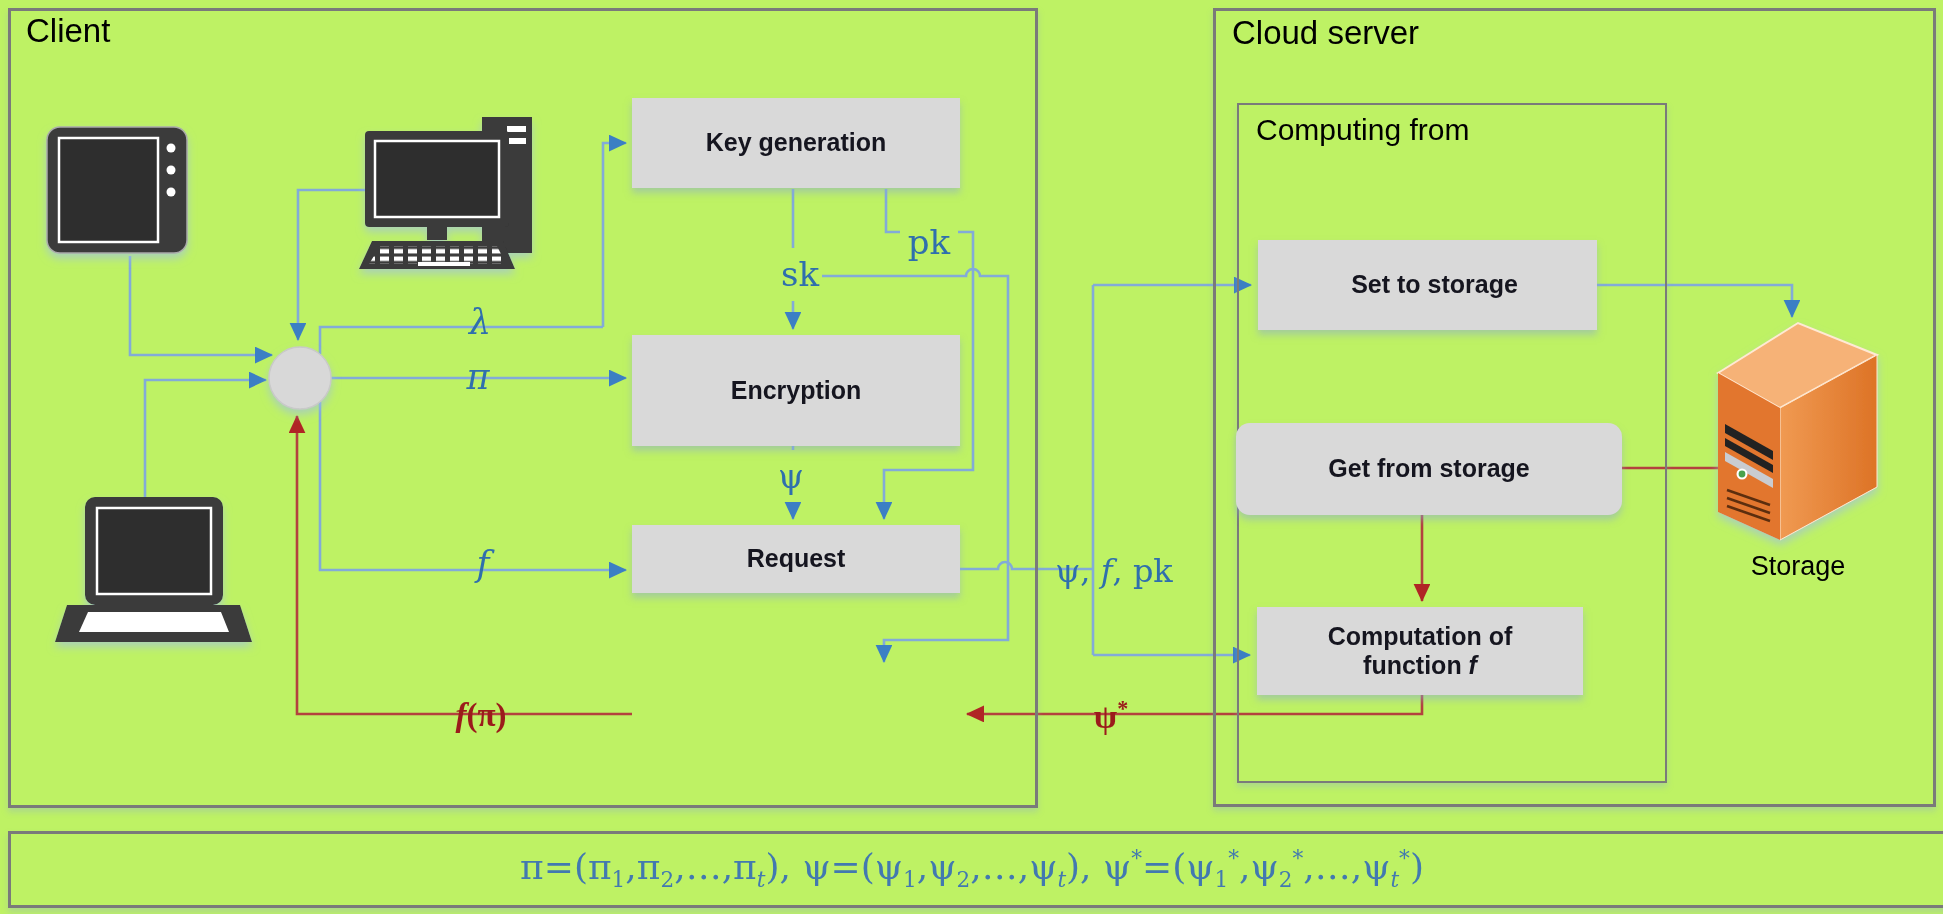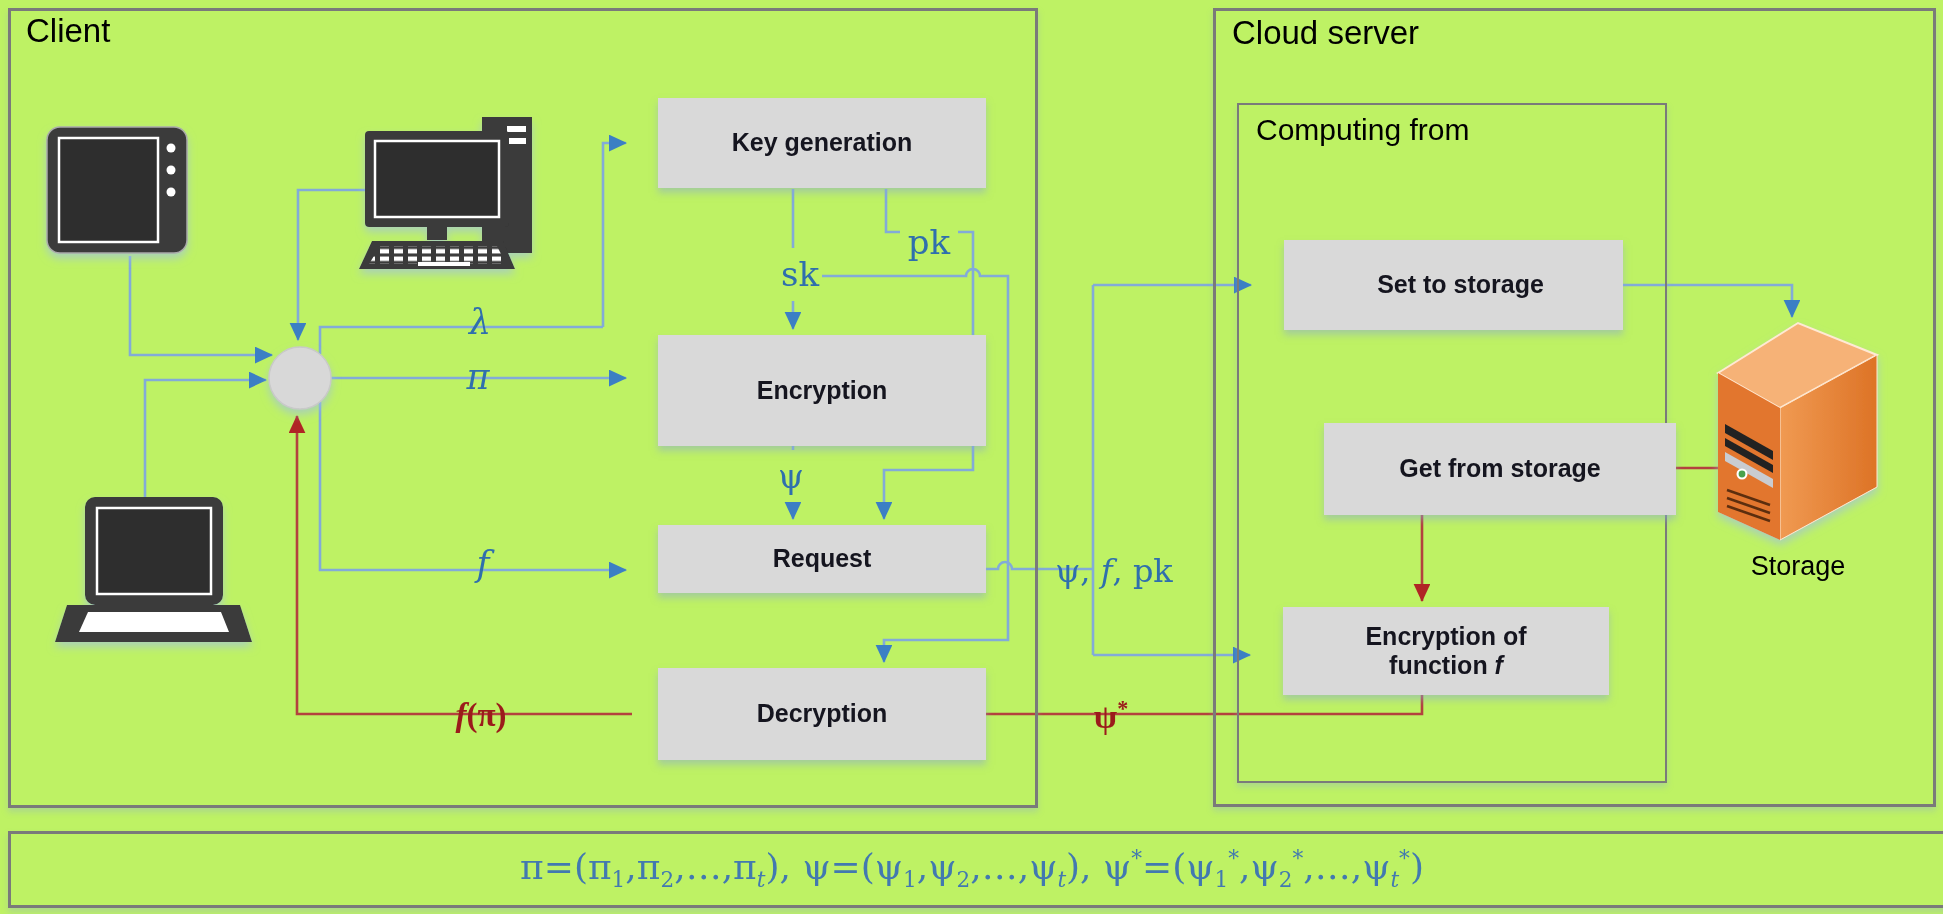--- a/index.html
+++ b/index.html
@@ -14,21 +14,21 @@
   svg{position:absolute;left:0;top:0;}
   .bl{stroke:var(--line-blue);stroke-width:2.6;fill:none;}
   .rl{stroke:var(--line-red);stroke-width:2.6;fill:none;}
   .panel{position:absolute;border:3px solid var(--panel-border);background:transparent;
          box-shadow:0 4px 6px rgba(140,170,210,.35);}
   .panel.inner{border-width:2.5px;}
   .ptitle{position:absolute;font:400 33px "Liberation Sans",sans-serif;color:#000;white-space:nowrap;}
   .node{position:absolute;background:var(--box-fill);display:flex;flex-direction:column;
         align-items:center;justify-content:center;text-align:left;
         font:700 25px "Liberation Sans",sans-serif;color:var(--box-text);line-height:1.18;
-        box-shadow:0 5px 7px rgba(140,170,210,.5);margin-left:26px;}
+        box-shadow:0 5px 7px rgba(140,170,210,.5);}
   .elabel{position:absolute;transform:translate(-50%,-50%);white-space:nowrap;
           font-family:"DejaVu Serif","Liberation Serif",serif;color:var(--label-blue);}
   .red{color:var(--label-red);font-weight:600;font-family:Liberation Serif, serif;}
   .it{font-style:italic;}
   #formula-box{position:absolute;left:8px;top:831px;width:1922px;height:71px;
         border:3px solid var(--panel-border);display:flex;align-items:center;justify-content:center;
         padding-right:110px;box-shadow:0 4px 6px rgba(140,170,210,.35);}
   #formula-text{font-family:"DejaVu Serif","Liberation Serif",serif;font-size:36px;
         color:var(--formula-blue);white-space:nowrap;}
   #formula-text sub,#formula-text sup{font-size:.6em;}
@@ -143,31 +143,28 @@
 
   <div class="node" style="left:632px;top:98px;width:328px;height:90px;">
     <span>Key generation</span>
   </div>
   <div class="node" style="left:632px;top:335px;width:328px;height:111px;">
     <span>Encryption</span>
   </div>
   <div class="node" style="left:632px;top:525px;width:328px;height:68px;">
     <span>Request</span>
   </div>
-  <div class="node" style="left:632px;top:668px;width:328px;height:92px;">
-    <span>Decryption</span>
-  </div>
   <div class="node" style="left:1258px;top:240px;width:325px;height:90px;padding-left:14px;">
     <span>Set to storage</span>
   </div>
-  <div class="node" style="left:1298px;top:423px;width:352px;height:92px;">
+  <div class="node" style="left:1236px;top:423px;width:386px;height:92px;border-radius:14px;">
     <span>Get from storage</span>
   </div>
   <div class="node" style="left:1257px;top:607px;width:326px;height:88px;">
-    <span>Encryption of</span>
+    <span>Computation of</span>
     <span>
       <span>function </span><span class="it">f</span>
     </span>
   </div>
 
   <div class="storage-caption" style="left:1798px;top:551px;">Storage</div>
 
   <div class="elabel it" style="left:480px;top:322px;font-size:35px;">λ</div>
   <div class="elabel it" style="left:478px;top:377px;font-size:35px;">π</div>
   <div class="elabel it" style="left:483px;top:564px;font-size:35px;">f</div>

